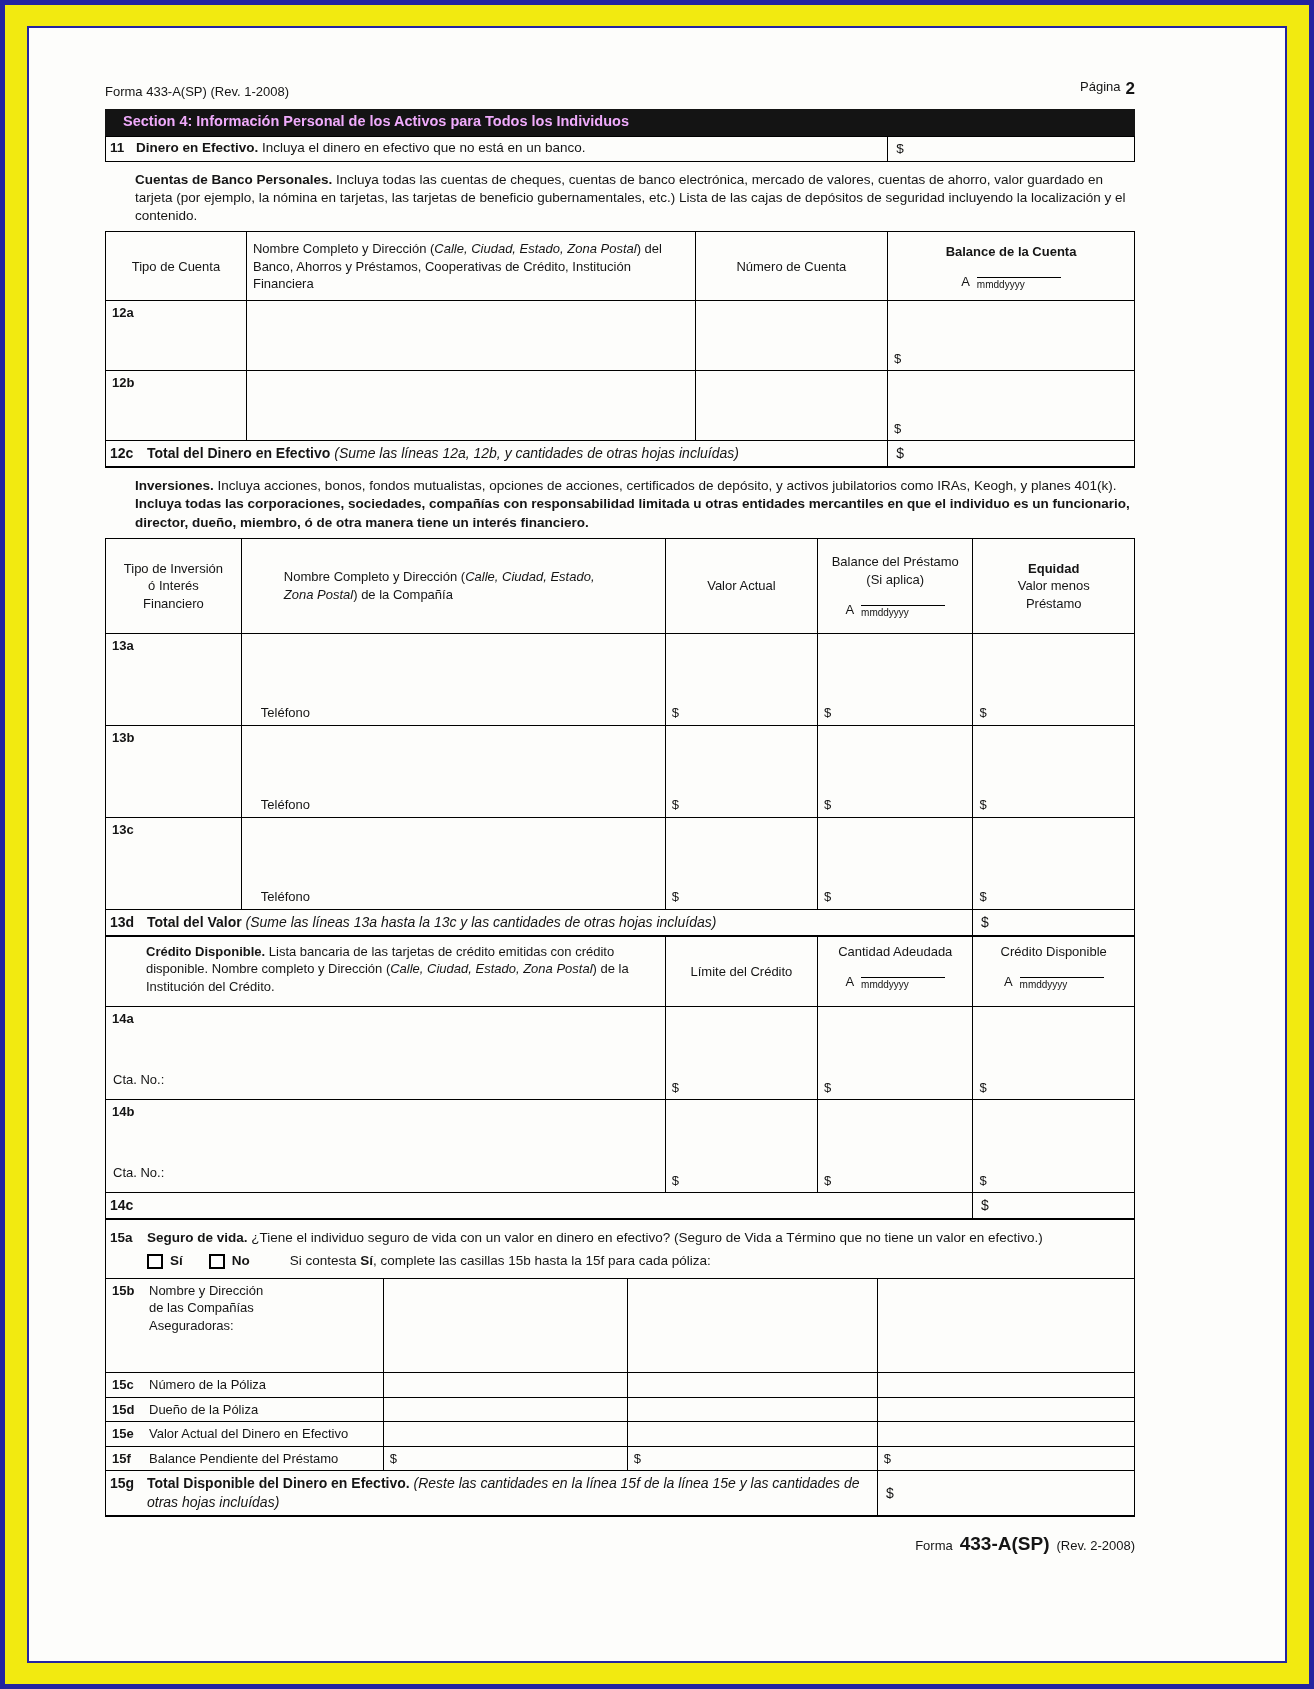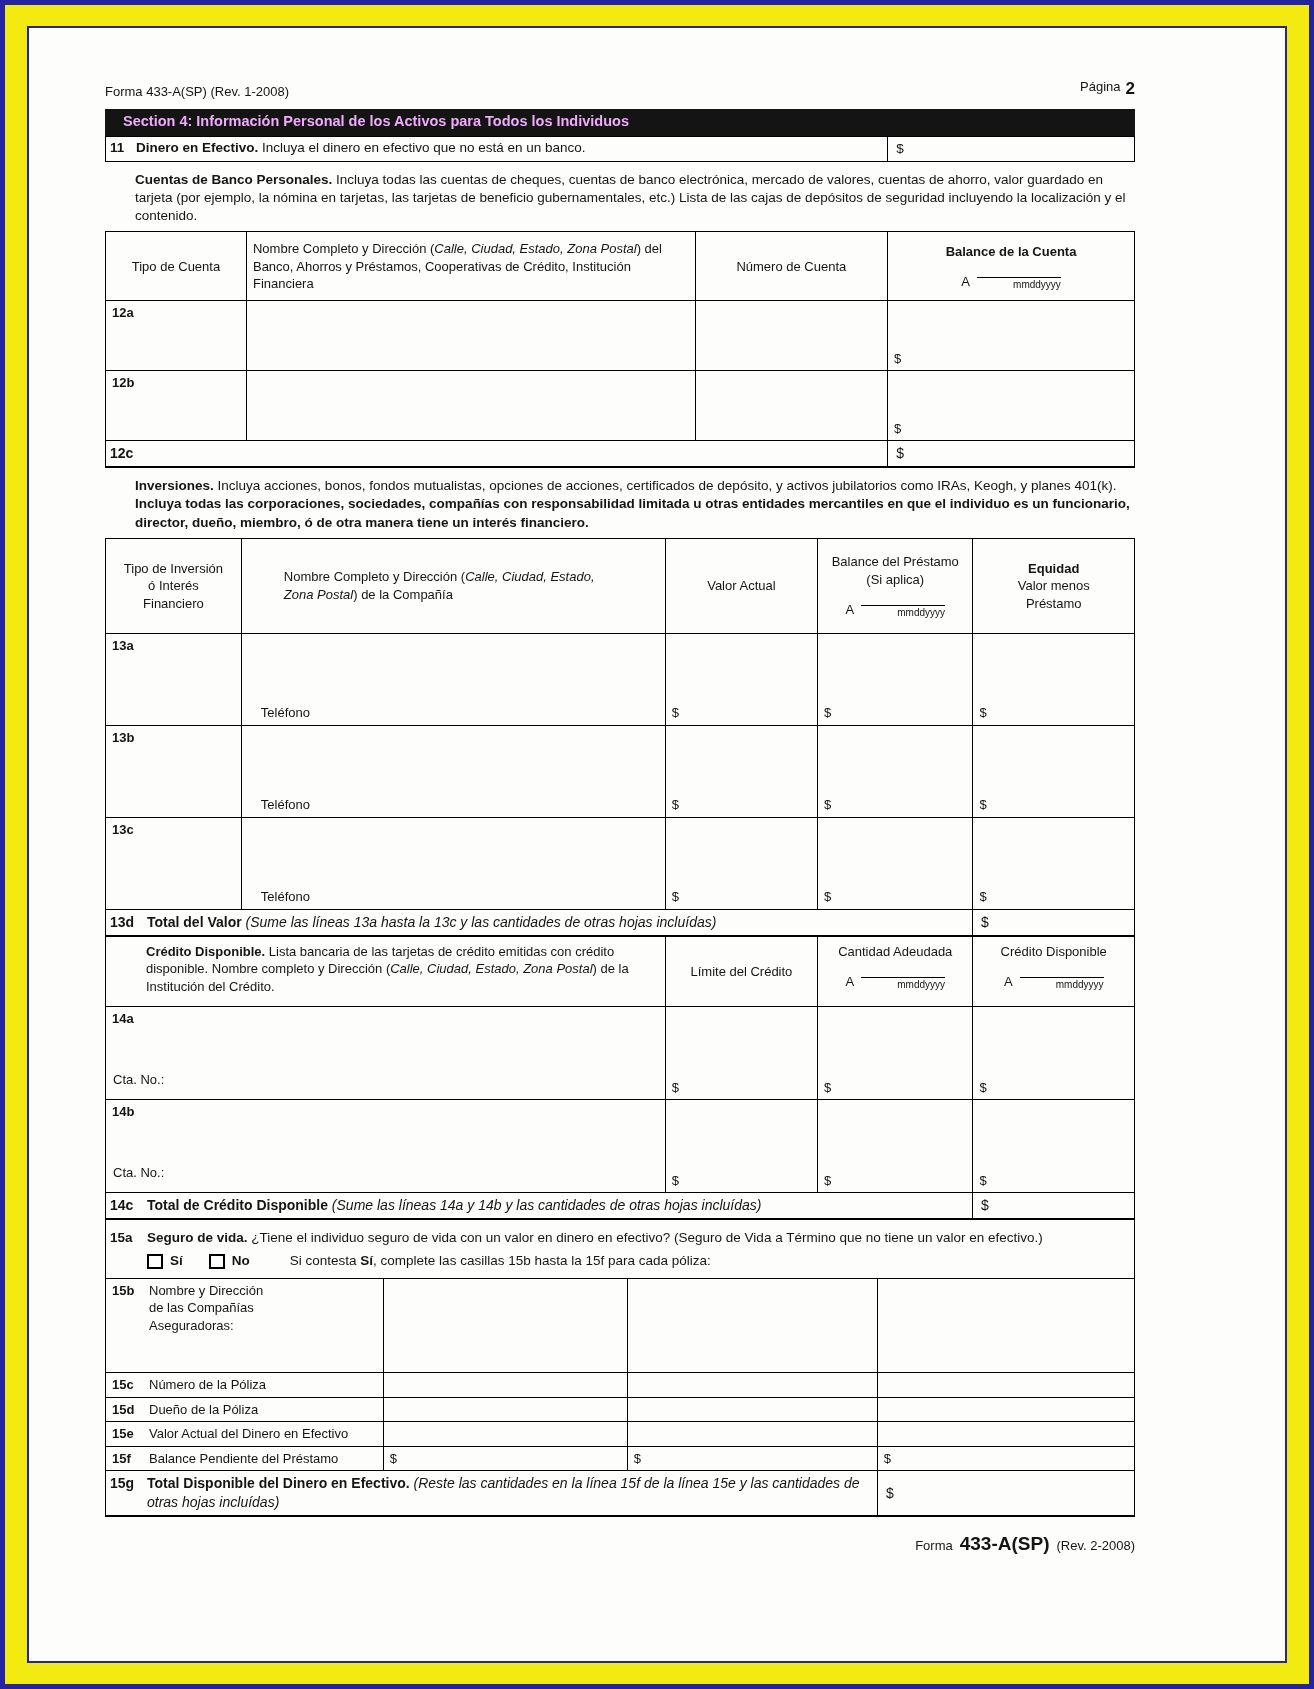--- a/index.html
+++ b/index.html
@@ -47,21 +47,21 @@
 
   .nombre-hdr { padding:4px 42px !important; }
   .credit-intro-cell { vertical-align:top !important; padding:6px 28px 4px 40px !important; }
   .hdr-top { vertical-align:top !important; padding-top:6px !important; }
   .telcell { vertical-align:bottom !important; padding-left:19px !important; }
   .dcell   { vertical-align:bottom !important; }
   .cellrel { position:relative; }
   .bottomleft { position:absolute; left:7px; bottom:11px; }
 
   .adate { display:flex; justify-content:center; align-items:flex-end; gap:7px; margin-top:7px; }
-  .dline { display:inline-flex; flex-direction:column; align-items:flex-end; }
+  .dline { display:inline-flex; flex-direction:column; align-items:flex-start; }
   .dunder { width:84px; height:11px; border-bottom:1px solid #000; }
   .dfmt { font-size:10px; margin-top:1px; line-height:1.1; }
 
   .trow { display:flex; border:1px solid #000; border-top:none; border-bottom:2px solid #000; min-height:23px; font-size:14px; }
   .tlbl { flex:1; padding:3px 4px; display:flex; }
   .tr15g .amt { display:flex; align-items:center; }
 
   .box15a { border:1px solid #000; border-top:none; padding:9px 4px 7px; }
   .l15a-1 { display:flex; }
   .l15a-2 { display:flex; align-items:center; margin-left:37px; margin-top:5px; }
@@ -159,20 +159,24 @@
             <td class="dcell">
               <span>$</span>
             </td>
           </tr>
         </tbody>
       </table>
 
       <div class="trow">
         <div class="tlbl">
           <span class="rnum3">12c</span>
+          <span>
+            <span class="b">Total del Dinero en Efectivo</span>
+            <span class="i">(Sume las líneas 12a, 12b, y cantidades de otras hojas incluídas)</span>
+          </span>
         </div>
         <div class="amt w24">
           <span>$</span>
         </div>
       </div>
 
       <p class="intro">
         <span class="b">Inversiones.</span>
         <span>Incluya acciones, bonos, fondos mutualistas, opciones de acciones, certificados de depósito, y activos jubilatorios como IRAs, Keogh, y planes 401(k).</span>
         <span class="b">Incluya todas las corporaciones, sociedades, compañías con responsabilidad limitada u otras entidades mercantiles en que el individuo es un funcionario, director, dueño, miembro, ó de otra manera tiene un interés financiero.</span>
@@ -319,24 +323,20 @@
             <td class="dcell"><span>$</span></td>
             <td class="dcell"><span>$</span></td>
             <td class="dcell"><span>$</span></td>
           </tr>
         </tbody>
       </table>
 
       <div class="trow">
         <div class="tlbl">
           <span class="rnum3">14c</span>
-          <span>
-            <span class="b">Total de Crédito Disponible</span>
-            <span class="i">(Sume las líneas 14a y 14b y las cantidades de otras hojas incluídas)</span>
-          </span>
         </div>
         <div class="amt w157">
           <span>$</span>
         </div>
       </div>
 
       <div class="box15a">
         <div class="l15a-1">
           <span class="rnum3">15a</span>
           <span>

